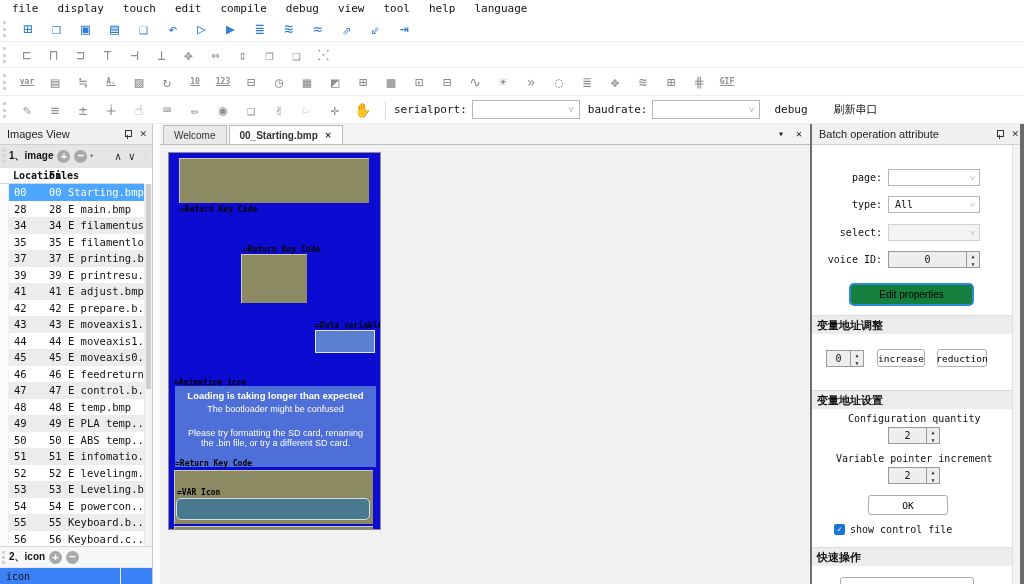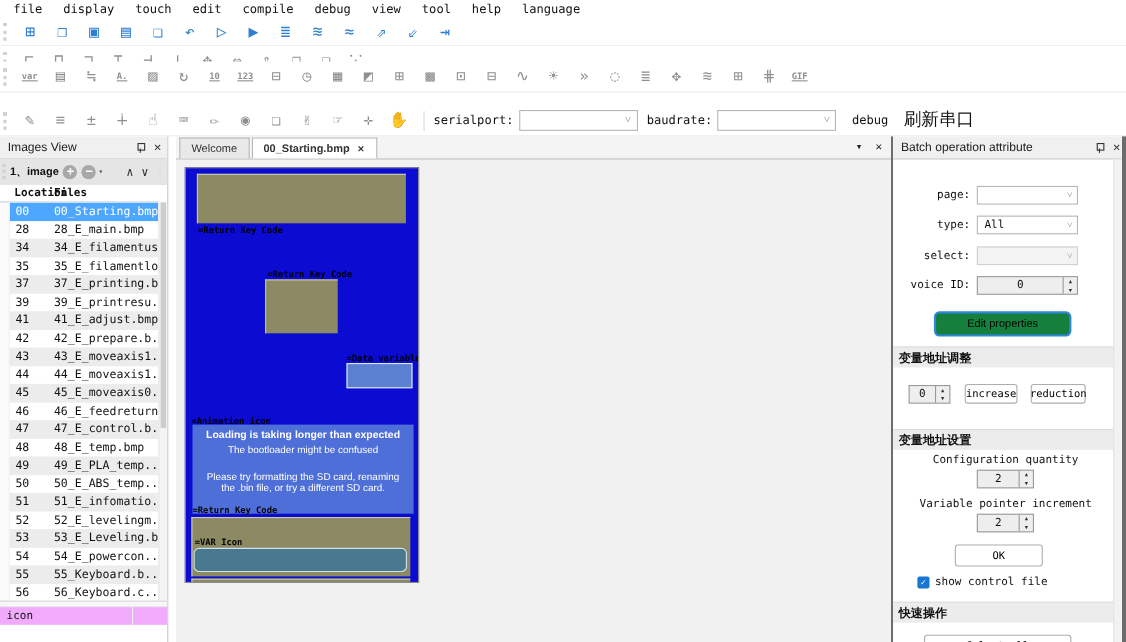--- a/index.html
+++ b/index.html
@@ -11,21 +11,21 @@
   .menubar { position:absolute; top:0; left:0; right:0; height:17px; background:#fff;
              display:flex; align-items:center; gap:19px; padding-left:12px; font-size:11px; }
   .menubar span { cursor:default; }
 
   
   .tbrow { position:absolute; left:0; right:0; background:#fff; display:flex; align-items:center;
            border-bottom:1px solid #ededed; }
   .tbrow::before { content:""; width:0; height:16px; border-left:3px dotted #d2d2d2; margin:0 7px 0 3px; }
   .tb1 { top:17px; height:25px; }
   .tb2 { top:42px; height:26px; }
-  .tb3 { top:56px; height:28px; }
+  .tb3 { top:68px; height:28px; }
   .tb4 { top:96px; height:28px; }
   .ic { width:27px; height:20px; display:flex; align-items:center; justify-content:center;
         font-size:14px; color:#8f8f8f; flex:0 0 auto; cursor:default; }
   .tb1 .ic { color:#2e7fd4; font-size:15px; width:29px; }
   .ic.txt { font-size:8px; font-weight:bold; text-decoration:underline; }
   .tb3 .ic, .tb4 .ic { width:28px; }
   .sep { width:0; height:18px; border-left:1px solid #d8d8d8; margin:0 8px; }
   .tb4 .lab { font-size:11px; }
   .cjk { font-family:"Liberation Sans", sans-serif; }
   .combo { width:108px; height:19px; border:1px solid #b6b6b6; background:#fff; margin:0 8px 0 5px;
@@ -64,21 +64,21 @@
   .frow .loc { width:40px; padding-left:5px; }
   .frow .fn { flex:1; white-space:nowrap; overflow:hidden; }
   .frow.alt { background:#ececec; }
   .frow.sel { background:#4da6ff; color:#fff; }
   .vscroll { position:absolute; top:60px; right:0; width:8px; bottom:38px; background:#f4f4f4;
              border-left:1px solid #e6e6e6; }
   .vthumb { position:absolute; top:0; left:1px; right:1px; height:205px; background:#cdcdcd; }
   .iconbar { position:absolute; bottom:17px; left:0; right:0; height:21px; background:#f7f7f7;
              border-top:1px solid #d5d5d5; display:flex; align-items:center; font-size:10px; font-weight:bold; }
   .iconbar::before { content:""; width:0; height:13px; border-left:3px dotted #d2d2d2; margin:0 4px 0 2px; }
-  .iconrow { position:absolute; bottom:16px; left:0; right:0; height:17px; background:#f0abfc;
+  .iconrow { position:absolute; bottom:0; left:0; right:0; height:17px; background:#3b82f6;
              border-top:1px solid #e8e8e8; display:flex; align-items:center; padding-left:6px; font-size:10px; }
   .iconrow .divv { position:absolute; left:120px; top:0; bottom:0; border-left:1px solid #eee; }
 
   
   .center { position:absolute; top:124px; left:160px; width:650px; bottom:0; background:#f1f1f1; }
   .tabbar { position:relative; height:21px; background:#f4f4f4; border-bottom:1px solid #bdbdbd;
             display:flex; align-items:flex-end; padding-left:3px; }
   .tab { height:19px; display:flex; align-items:center; padding:0 10px; font-size:10px;
          border:1px solid #b9b9b9; border-bottom:none; background:#e9e9e9; margin-right:2px;
          font-family:"Liberation Sans", sans-serif; color:#333; }
@@ -234,21 +234,21 @@
     <span class="combo">
         <span></span>
         <span class="caret">˅</span>
       </span>
     <span class="lab">baudrate:</span>
     <span class="combo">
         <span></span>
         <span class="caret">˅</span>
       </span>
     <span class="lab" style="margin-left:6px">debug</span>
-    <span class="lab cjk" style="margin-left:14px;font-size:16px">刷新串口</span>
+    <span class="lab cjk" style="margin-left:26px;font-size:11px">刷新串口</span>
   </div>
 
   <div class="leftpanel">
     <div class="dockhead">
       <span>Images View</span>
       <span class="sp"></span>
       <span class="pin"></span>
       <span class="xbtn">✕</span>
     </div>
     <div class="imgbar">

